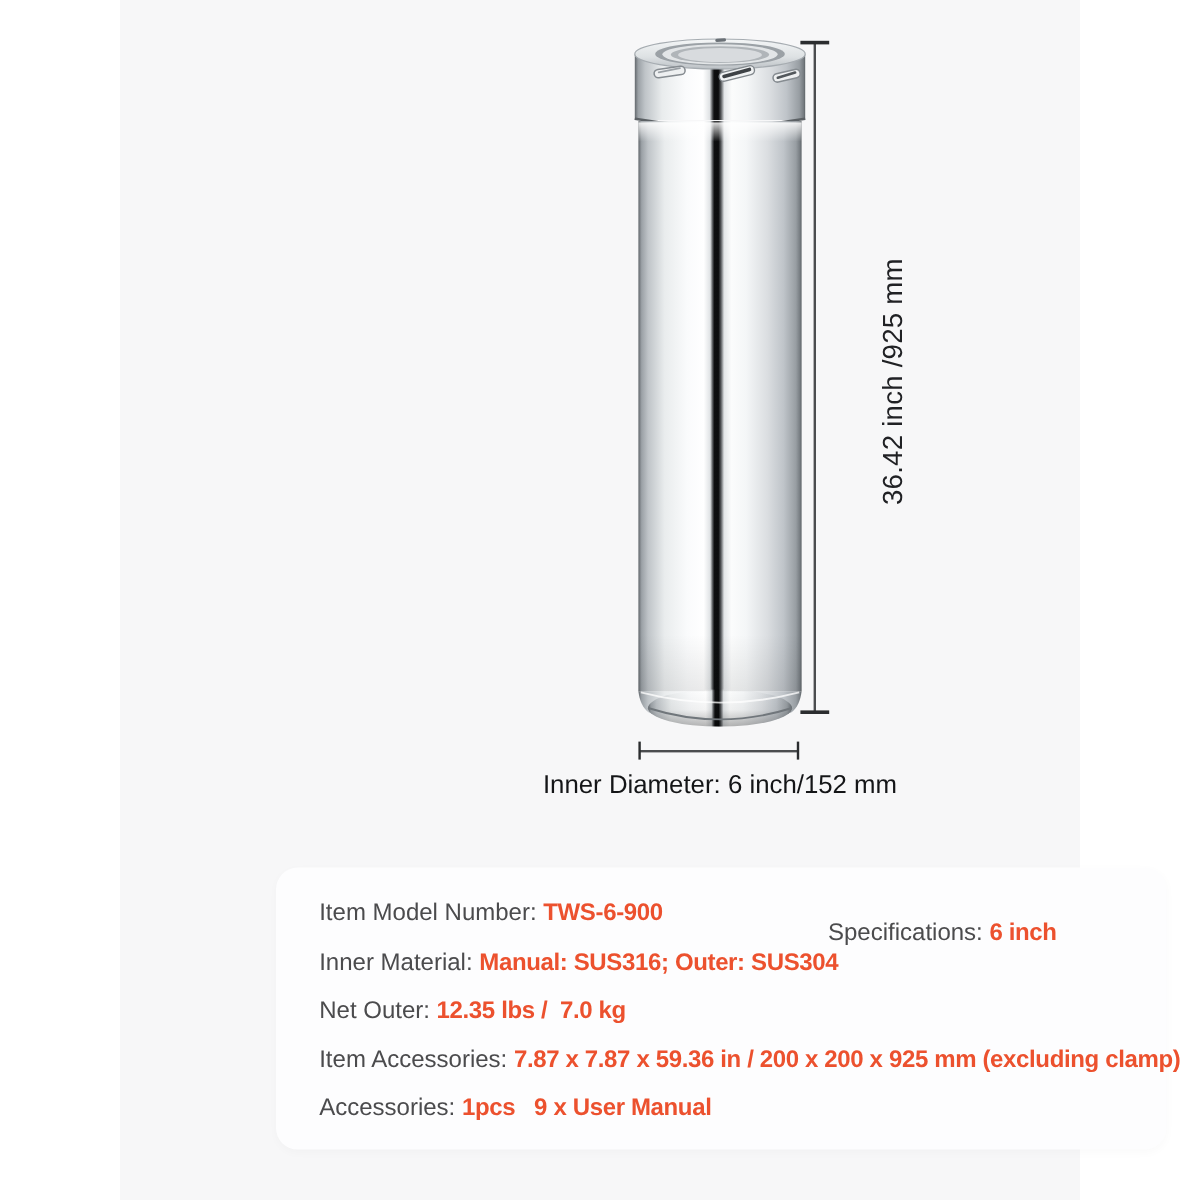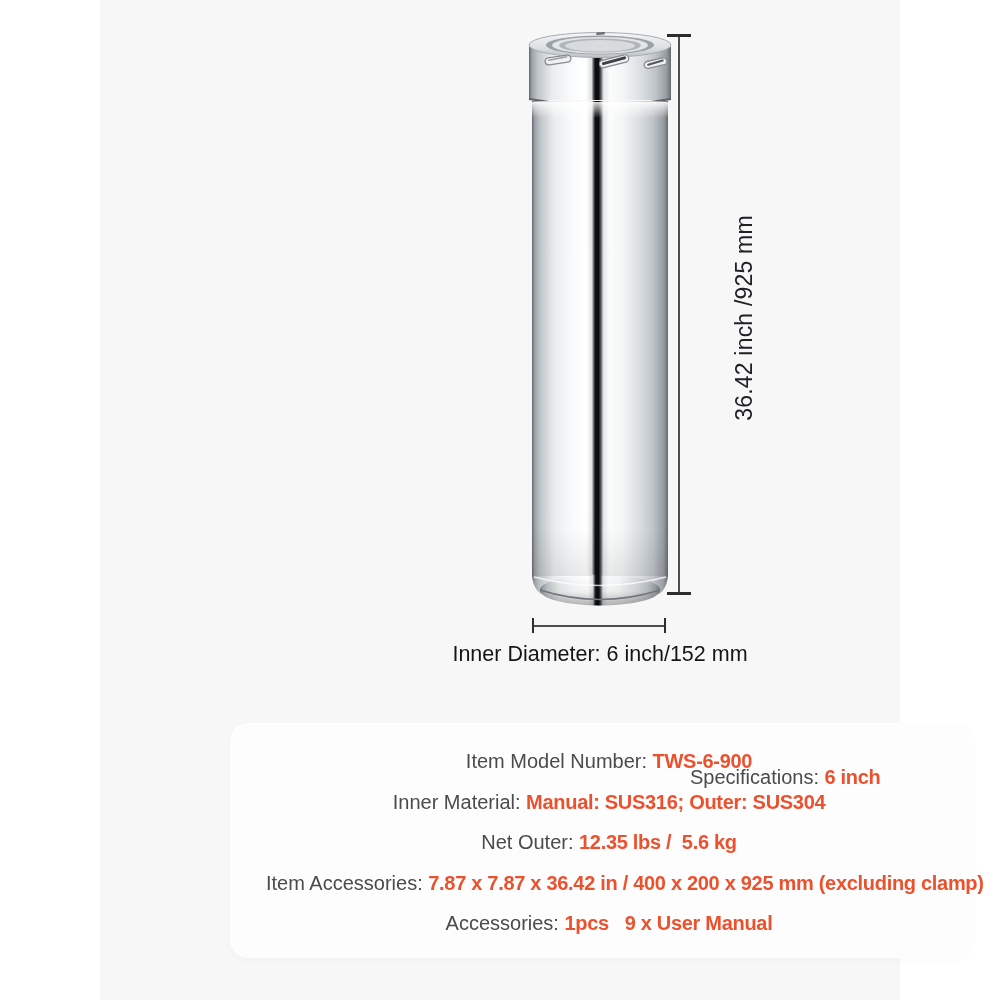--- a/index.html
+++ b/index.html
@@ -34,21 +34,21 @@
     position: absolute; left: 500px; top: 640px; transform: translateX(-50%);
     text-align: left; color: #141517; font-size: 21.5px; line-height: 28px; white-space: nowrap;
   }
 
   
   .spec-card {
     position: absolute; left: 130px; top: 723px; width: 742px; height: 235px;
     background: #fdfdfe; border-radius: 18px;
     box-shadow: 0 2px 8px rgba(0,0,0,0.025);
     padding: 26px 20px 0 36px;
-    font-size: 20px; line-height: 24px; text-align: center;
+    font-size: 20px; line-height: 24px;
   }
   .spec-row { position: relative; margin-bottom: 16.5px; white-space: nowrap; }
   .spec-label { color: #4b4b4d; white-space: pre; }
   .spec-value { color: #ec512e; font-weight: 700; white-space: pre; letter-spacing: -0.3px; }
   .spec-col2 { position: absolute; left: 424px; top: 16px; }
 </style>
 </head>
 <body>
 
 <div class="panel">
@@ -152,23 +152,23 @@
     <div class="spec-row">
       <span class="spec-label">Item Model Number: </span><span class="spec-value">TWS-6-900</span>
       <span class="spec-col2">
         <span class="spec-label">Specifications: </span><span class="spec-value">6 inch</span>
       </span>
     </div>
     <div class="spec-row">
       <span class="spec-label">Inner Material: </span><span class="spec-value">Manual: SUS316; Outer: SUS304</span>
     </div>
     <div class="spec-row">
-      <span class="spec-label">Net Outer: </span><span class="spec-value">12.35 lbs /  5.6 kg</span>
+      <span class="spec-label">Net Outer: </span><span class="spec-value">12.35 lbs /  7.0 kg</span>
     </div>
     <div class="spec-row">
-      <span class="spec-label">Item Accessories: </span><span class="spec-value">7.87 x 7.87 x 36.42 in / 400 x 200 x 925 mm (excluding clamp)</span>
+      <span class="spec-label">Item Accessories: </span><span class="spec-value">7.87 x 7.87 x 59.36 in / 200 x 200 x 925 mm (excluding clamp)</span>
     </div>
     <div class="spec-row">
       <span class="spec-label">Accessories: </span><span class="spec-value">1pcs   9 x User Manual</span>
     </div>
   </div>
 
 </div>
 
 </body></html>

